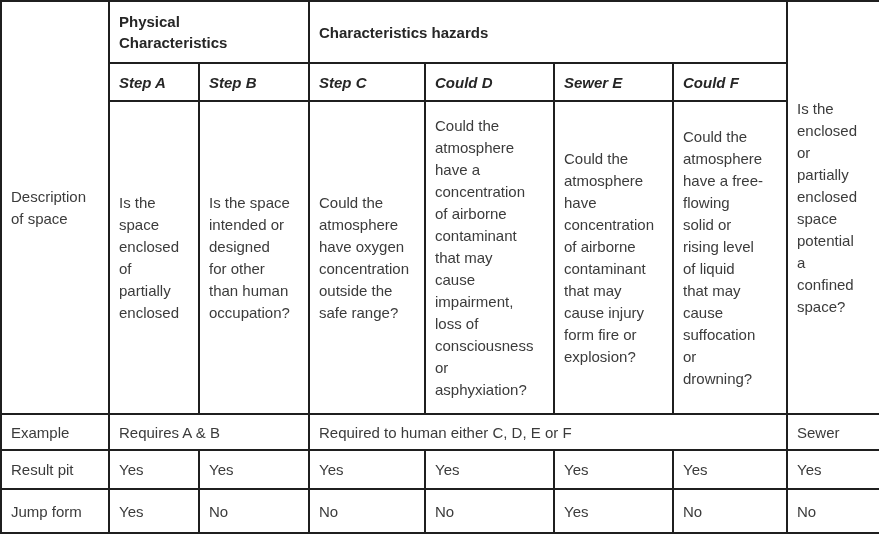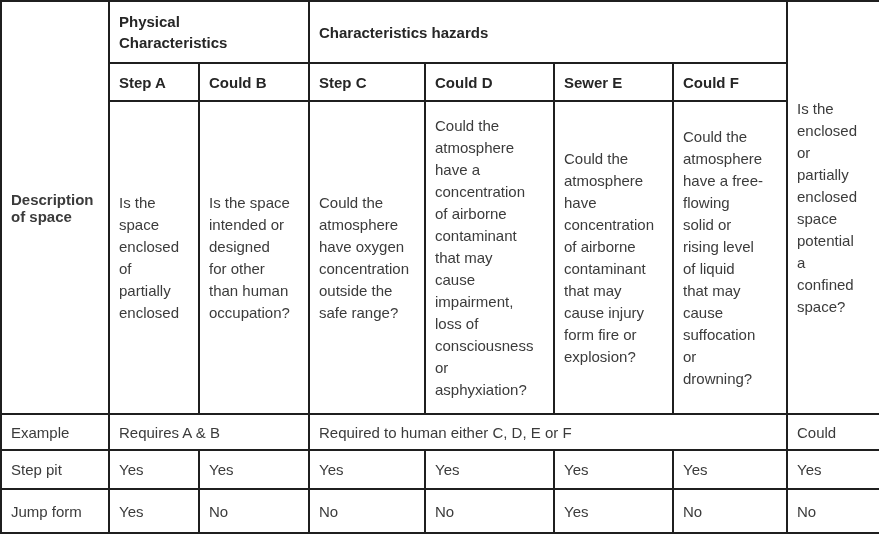--- a/index.html
+++ b/index.html
@@ -40,30 +40,30 @@
     font-weight: bold;
     color: var(--heading);
     vertical-align: top;
     padding-top: 11px;
     line-height: 21px;
   }
   td.step {
     font-weight: bold;
     color: var(--heading);
     vertical-align: middle;
+    font-style: italic;
   }
   td.desc {
     vertical-align: top;
     padding-top: 13px;
     line-height: 22px;
   }
   td.corner {
     vertical-align: middle;
-    line-height: 17px;
-    font-weight: bold;
+    line-height: 22px;
   }
   td.result-header {
     vertical-align: middle;
     line-height: 22px;
   }
   tr.r-group  { height: 62px; }
   tr.r-steps  { height: 38px; }
   tr.r-desc   { height: 313px; }
   tr.r-example{ height: 36px; }
   tr.r-row1   { height: 39px; }
@@ -96,21 +96,21 @@
 partially
 enclosed
 space
 potential
 a
 confined
 space?</td>
     </tr>
     <tr class="r-steps">
       <td class="step">Step A</td>
-      <td class="step">Could B</td>
+      <td class="step">Step B</td>
       <td class="step">Step C</td>
       <td class="step">Could D</td>
       <td class="step">Sewer E</td>
       <td class="step">Could F</td>
     </tr>
     <tr class="r-desc">
       <td class="desc">Is the
 space
 enclosed
 of
@@ -161,24 +161,24 @@
 that may
 cause
 suffocation
 or
 drowning?</td>
     </tr>
     <tr class="r-example">
       <td>Example</td>
       <td colspan="2">Requires A &amp; B</td>
       <td colspan="4">Required to human either C, D, E or F</td>
-      <td>Could</td>
+      <td>Sewer</td>
     </tr>
     <tr class="r-row1">
-      <td>Step pit</td>
+      <td>Result pit</td>
       <td>Yes</td>
       <td>Yes</td>
       <td>Yes</td>
       <td>Yes</td>
       <td>Yes</td>
       <td>Yes</td>
       <td>Yes</td>
     </tr>
     <tr class="r-row2">
       <td>Jump form</td>

